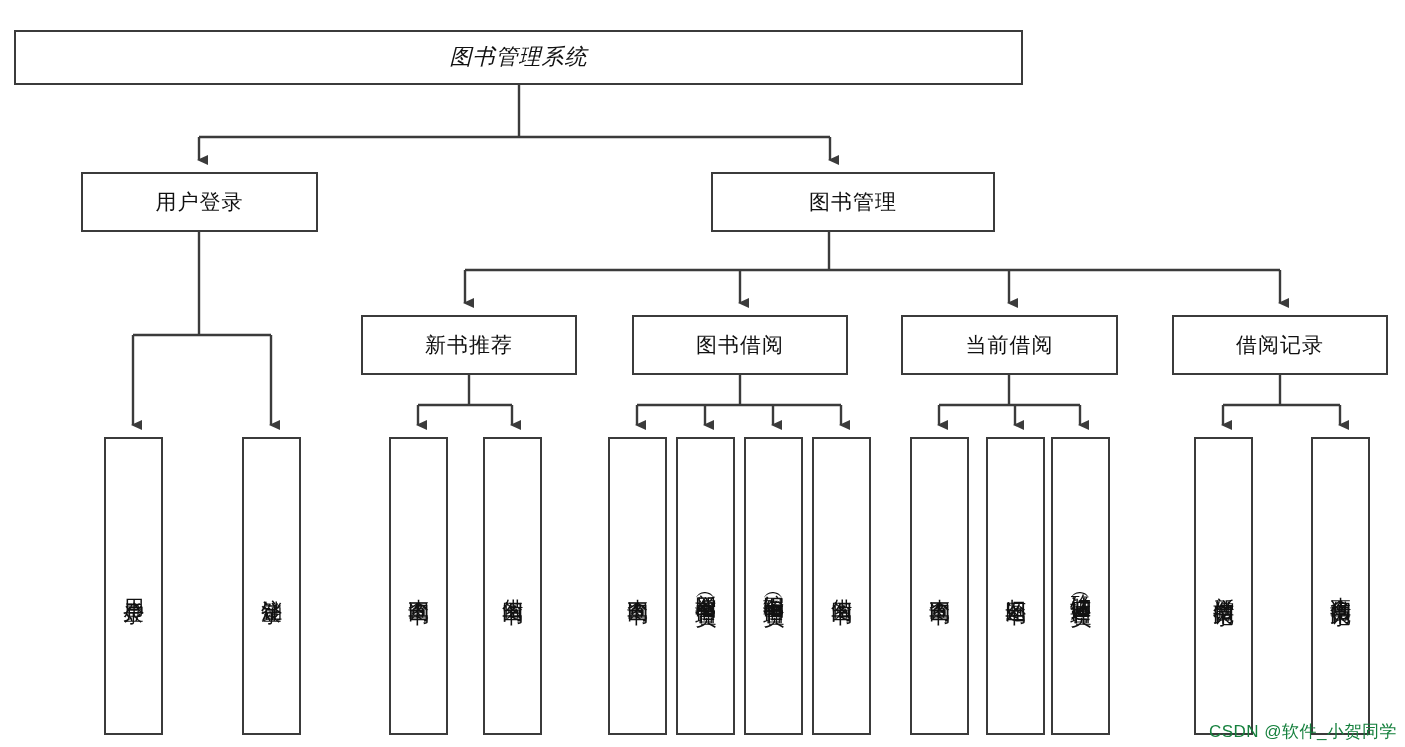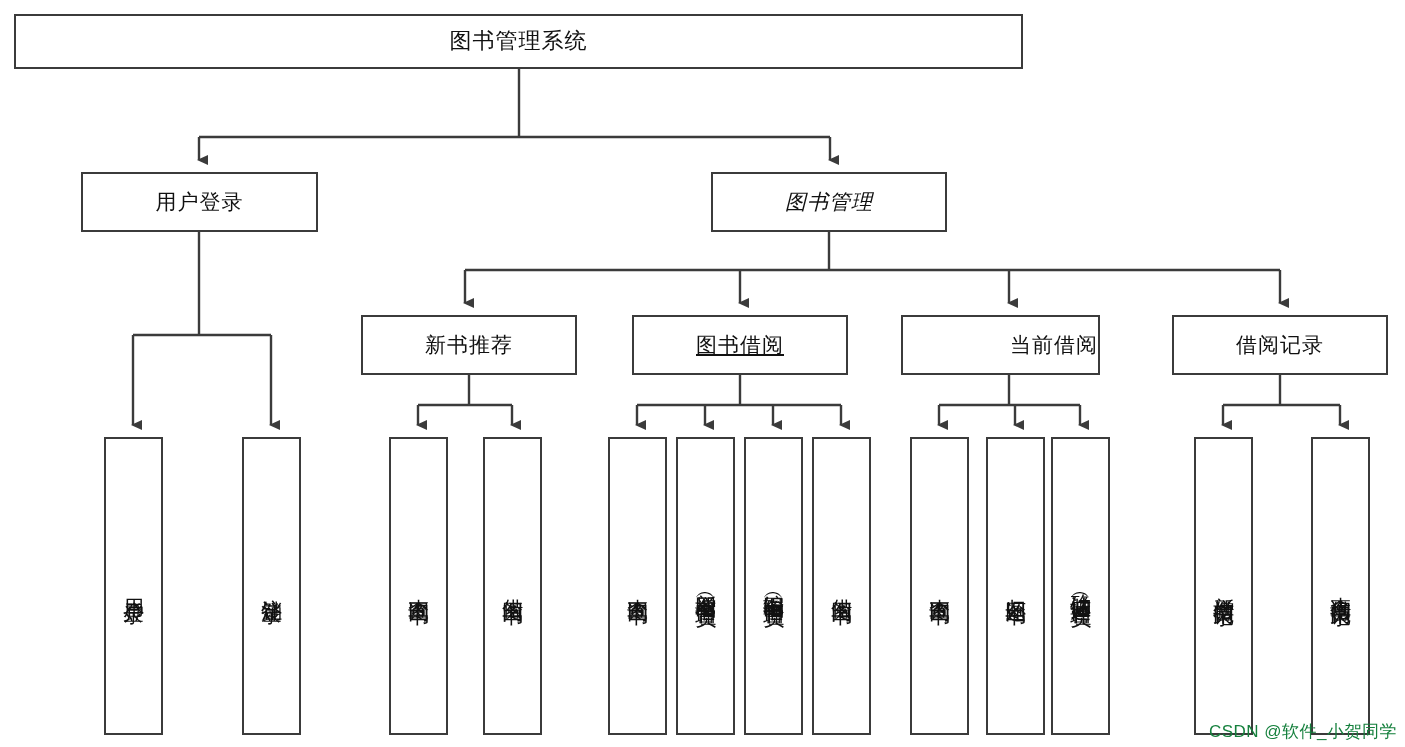--- a/index.html
+++ b/index.html
@@ -115,41 +115,41 @@
       <path d="M1015,405 L1015,425" marker-end="url(#arrow)"></path>
       <path d="M1080,405 L1080,425" marker-end="url(#arrow)"></path>
 
       <path d="M1280,375 L1280,405"></path>
       <path d="M1223,405 L1340,405"></path>
       <path d="M1223,405 L1223,425" marker-end="url(#arrow)"></path>
       <path d="M1340,405 L1340,425" marker-end="url(#arrow)"></path>
     </g>
   </svg>
 
-  <div class="node h" id="root-node" style="left:14px; top:14px; width:1009px; height:55px;">
+  <div class="node h" id="root-node" style="left:14px; top:30px; width:1009px; height:55px;font-style:italic;">
     <span>图书管理系统</span>
   </div>
 
   <div class="node h" style="left:81px; top:172px; width:237px; height:60px;">
     <span>用户登录</span>
   </div>
 
-  <div class="node h" style="left:711px; top:172px; width:236px; height:60px;font-style:italic;">
+  <div class="node h" style="left:711px; top:172px; width:284px; height:60px;">
     <span>图书管理</span>
   </div>
 
   <div class="node h" style="left:361px; top:315px; width:216px; height:60px;text-align:right;">
     <span>新书推荐</span>
   </div>
 
-  <div class="node h" style="left:632px; top:315px; width:216px; height:60px;text-decoration:underline;">
+  <div class="node h" style="left:632px; top:315px; width:216px; height:60px;">
     <span>图书借阅</span>
   </div>
 
-  <div class="node h" style="left:901px; top:315px; width:199px; height:60px;justify-content:flex-end;">
+  <div class="node h" style="left:901px; top:315px; width:217px; height:60px;">
     <span>当前借阅</span>
   </div>
 
   <div class="node h" style="left:1172px; top:315px; width:216px; height:60px;">
     <span>借阅记录</span>
   </div>
 
   <div class="node v" style="left:104px; top:437px; width:59px; height:298px;">
     <span>用户登录</span>
   </div>

